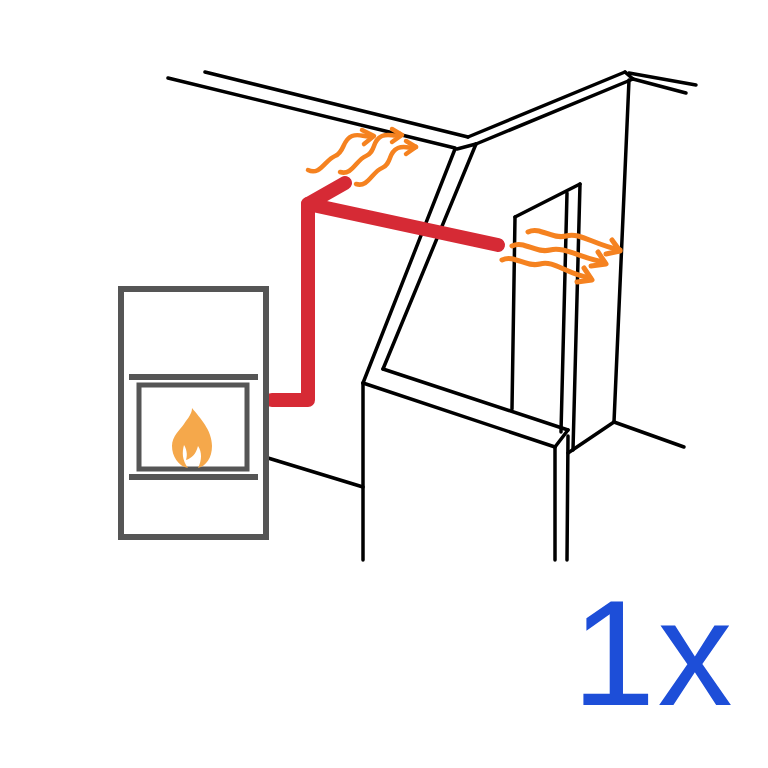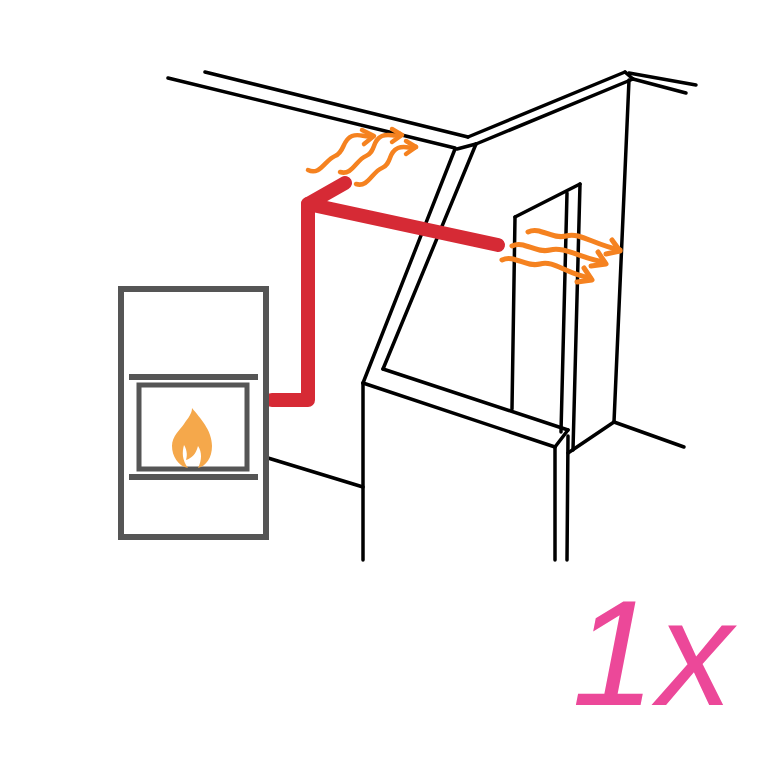--- a/index.html
+++ b/index.html
@@ -20,23 +20,22 @@
       width: 768px;
       height: 768px;
     }
     .multiplier {
       position: absolute;
       left: 572px;
       top: 578px;
       font-family: "Liberation Sans", sans-serif;
       font-size: 150px;
       line-height: 150px;
-      color: #ec4899;
+      color: #1d4ed8;
       letter-spacing: 2px;
-      font-style: italic;
     }
   </style>
 </head>
 <body>
 
 <svg class="canvas" viewBox="0 0 768 768" xmlns="http://www.w3.org/2000/svg">
 
   <g stroke="#000" stroke-width="3.5" fill="none" stroke-linecap="round" stroke-linejoin="miter">
 
     <line x1="168" y1="78" x2="455" y2="148"></line>

